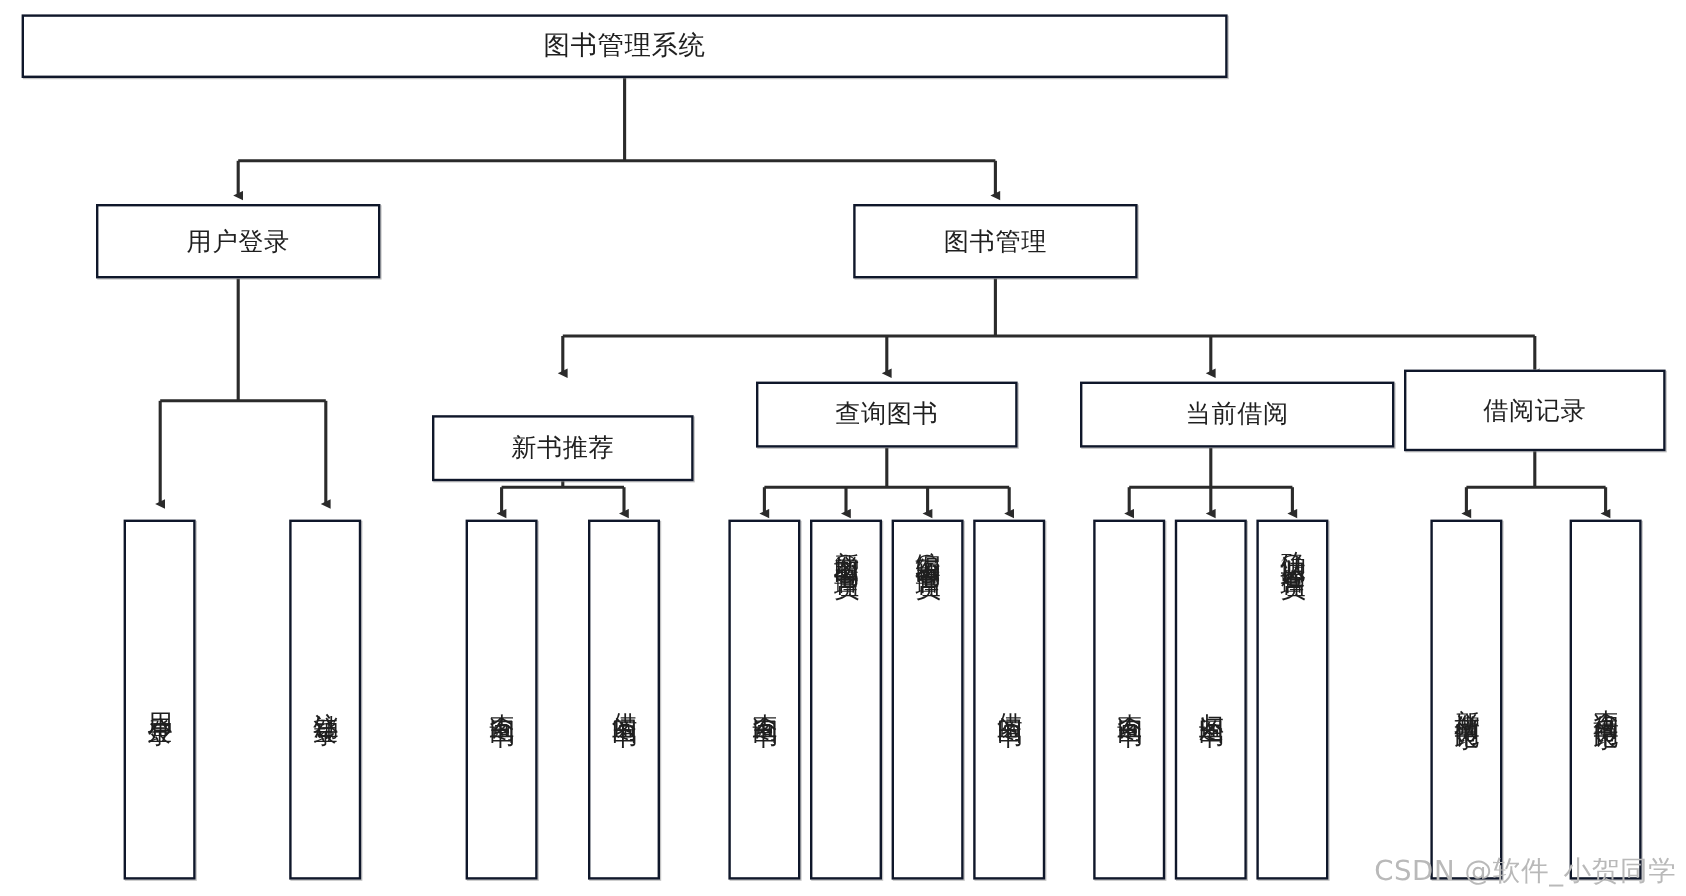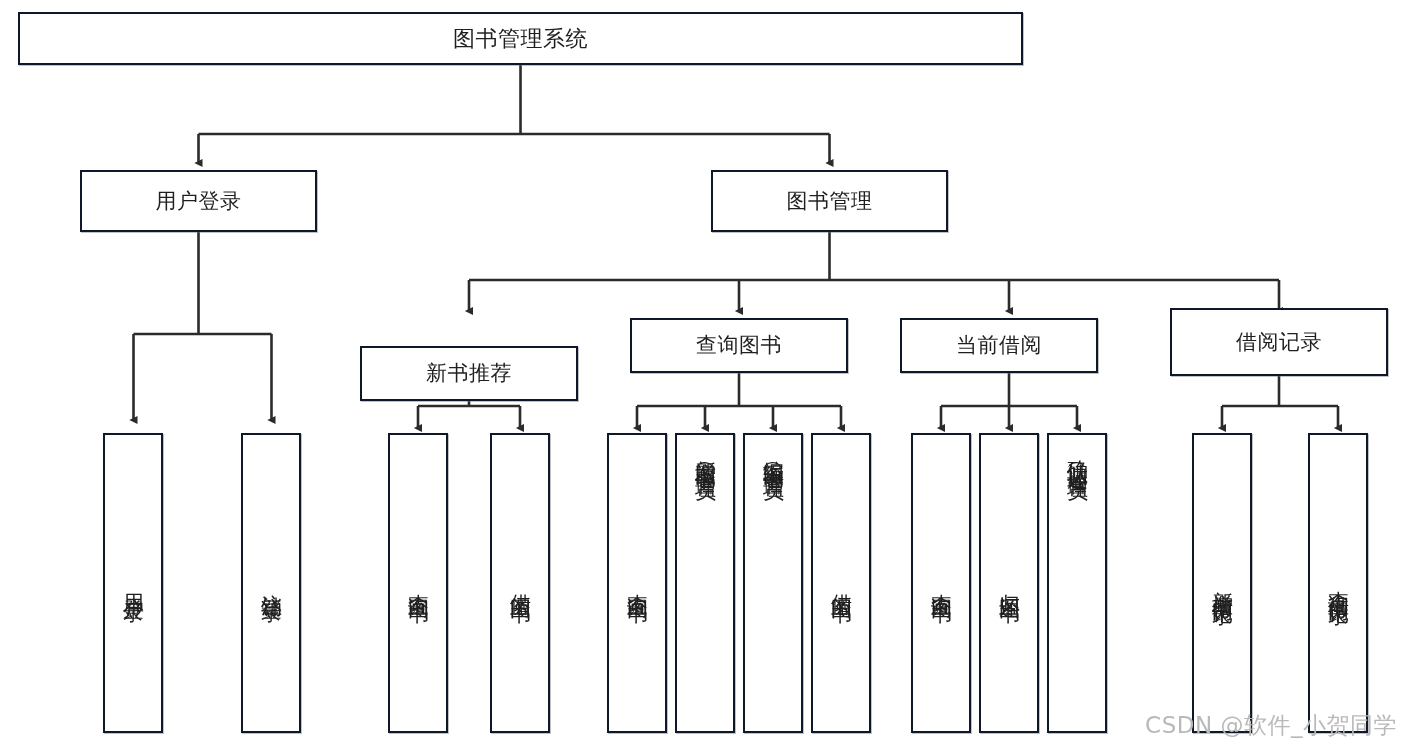--- a/index.html
+++ b/index.html
@@ -159,21 +159,21 @@
   </div>
 
   <div class="node horizontal" style="left:360px; top:318px; width:218px; height:55px;margin-top:28px;">
     <span class="node-label">新书推荐</span>
   </div>
 
   <div class="node horizontal" style="left:630px; top:318px; width:218px; height:55px;">
     <span class="node-label">查询图书</span>
   </div>
 
-  <div class="node horizontal" style="left:900px; top:318px; width:198px; height:55px;">
+  <div class="node horizontal" style="left:900px; top:318px; width:262px; height:55px;">
     <span class="node-label">当前借阅</span>
   </div>
 
   <div class="node horizontal" style="left:1170px; top:308px; width:218px; height:68px;">
     <span class="node-label">借阅记录</span>
   </div>
 
   <div class="node vertical centered" style="left:103px; top:433px; width:60px; height:300px;">
     <span class="node-label">用户登录</span>
   </div>

